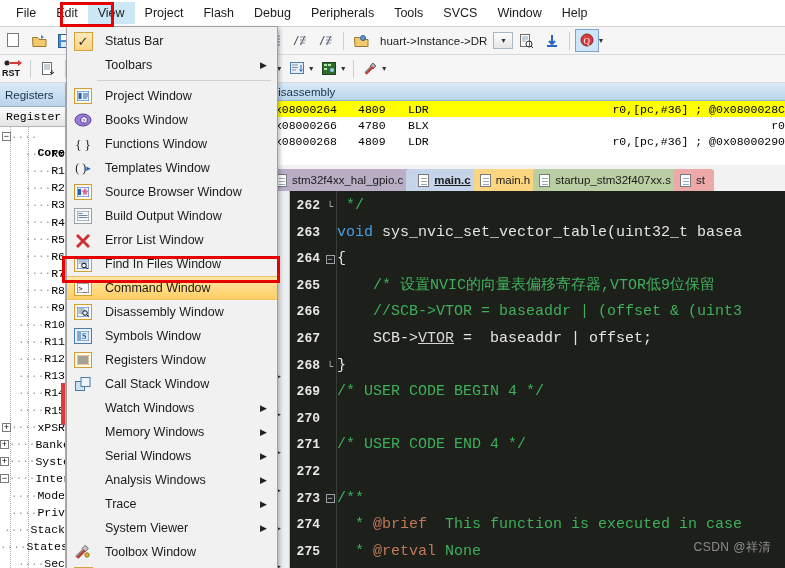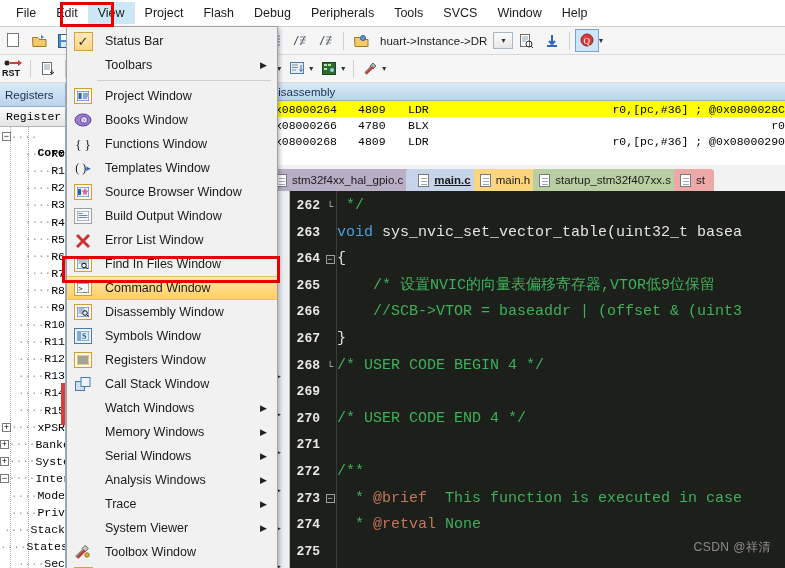--- a/index.html
+++ b/index.html
@@ -897,20 +897,21 @@
           <div class="foldbox"></div>
           <div class="foldbox"></div>
           <div class="foldbox">└</div>
         </div>
       <div class="code-lines" id="codelines">
           <div class="cl"><span class="k-com"> */</span></div>
           <div class="cl"><span class="k-key">void</span><span class="k-pln"> sys_nvic_set_vector_table(</span><span class="k-pln">uint32_t</span><span class="k-pln"> basea</span></div>
           <div class="cl"><span class="k-pln">{</span></div>
           <div class="cl"><span class="k-com">    /* 设置NVIC的向量表偏移寄存器,VTOR低9位保留</span></div>
           <div class="cl"><span class="k-com">    //SCB-&gt;VTOR = baseaddr | (offset &amp; (uint3</span></div>
+          <div class="cl"><span class="k-pln">    SCB-&gt;</span><span class="k-und">VTOR</span><span class="k-pln"> =  baseaddr | offset;</span></div>
           <div class="cl"><span class="k-pln">}</span></div>
           <div class="cl"><span class="k-com">/* USER CODE BEGIN 4 */</span></div>
           <div class="cl"><span class="k-pln"></span></div>
           <div class="cl"><span class="k-com">/* USER CODE END 4 */</span></div>
           <div class="cl"><span class="k-pln"></span></div>
           <div class="cl"><span class="k-com">/**</span></div>
           <div class="cl"><span class="k-com">  * </span><span class="k-doc">@brief</span><span class="k-com">  This function is executed in case</span></div>
           <div class="cl"><span class="k-com">  * </span><span class="k-doc">@retval</span><span class="k-com"> None</span></div>
           <div class="cl"></div>
         </div>

